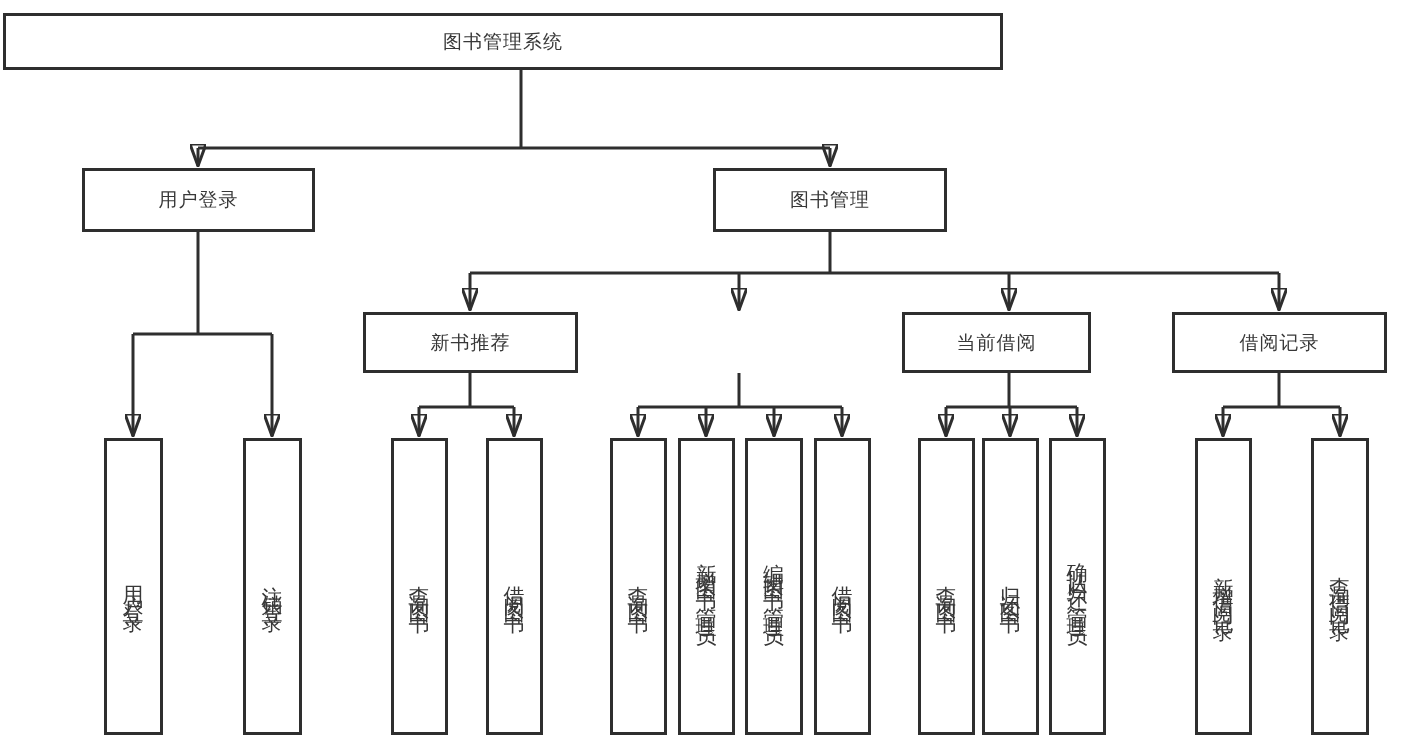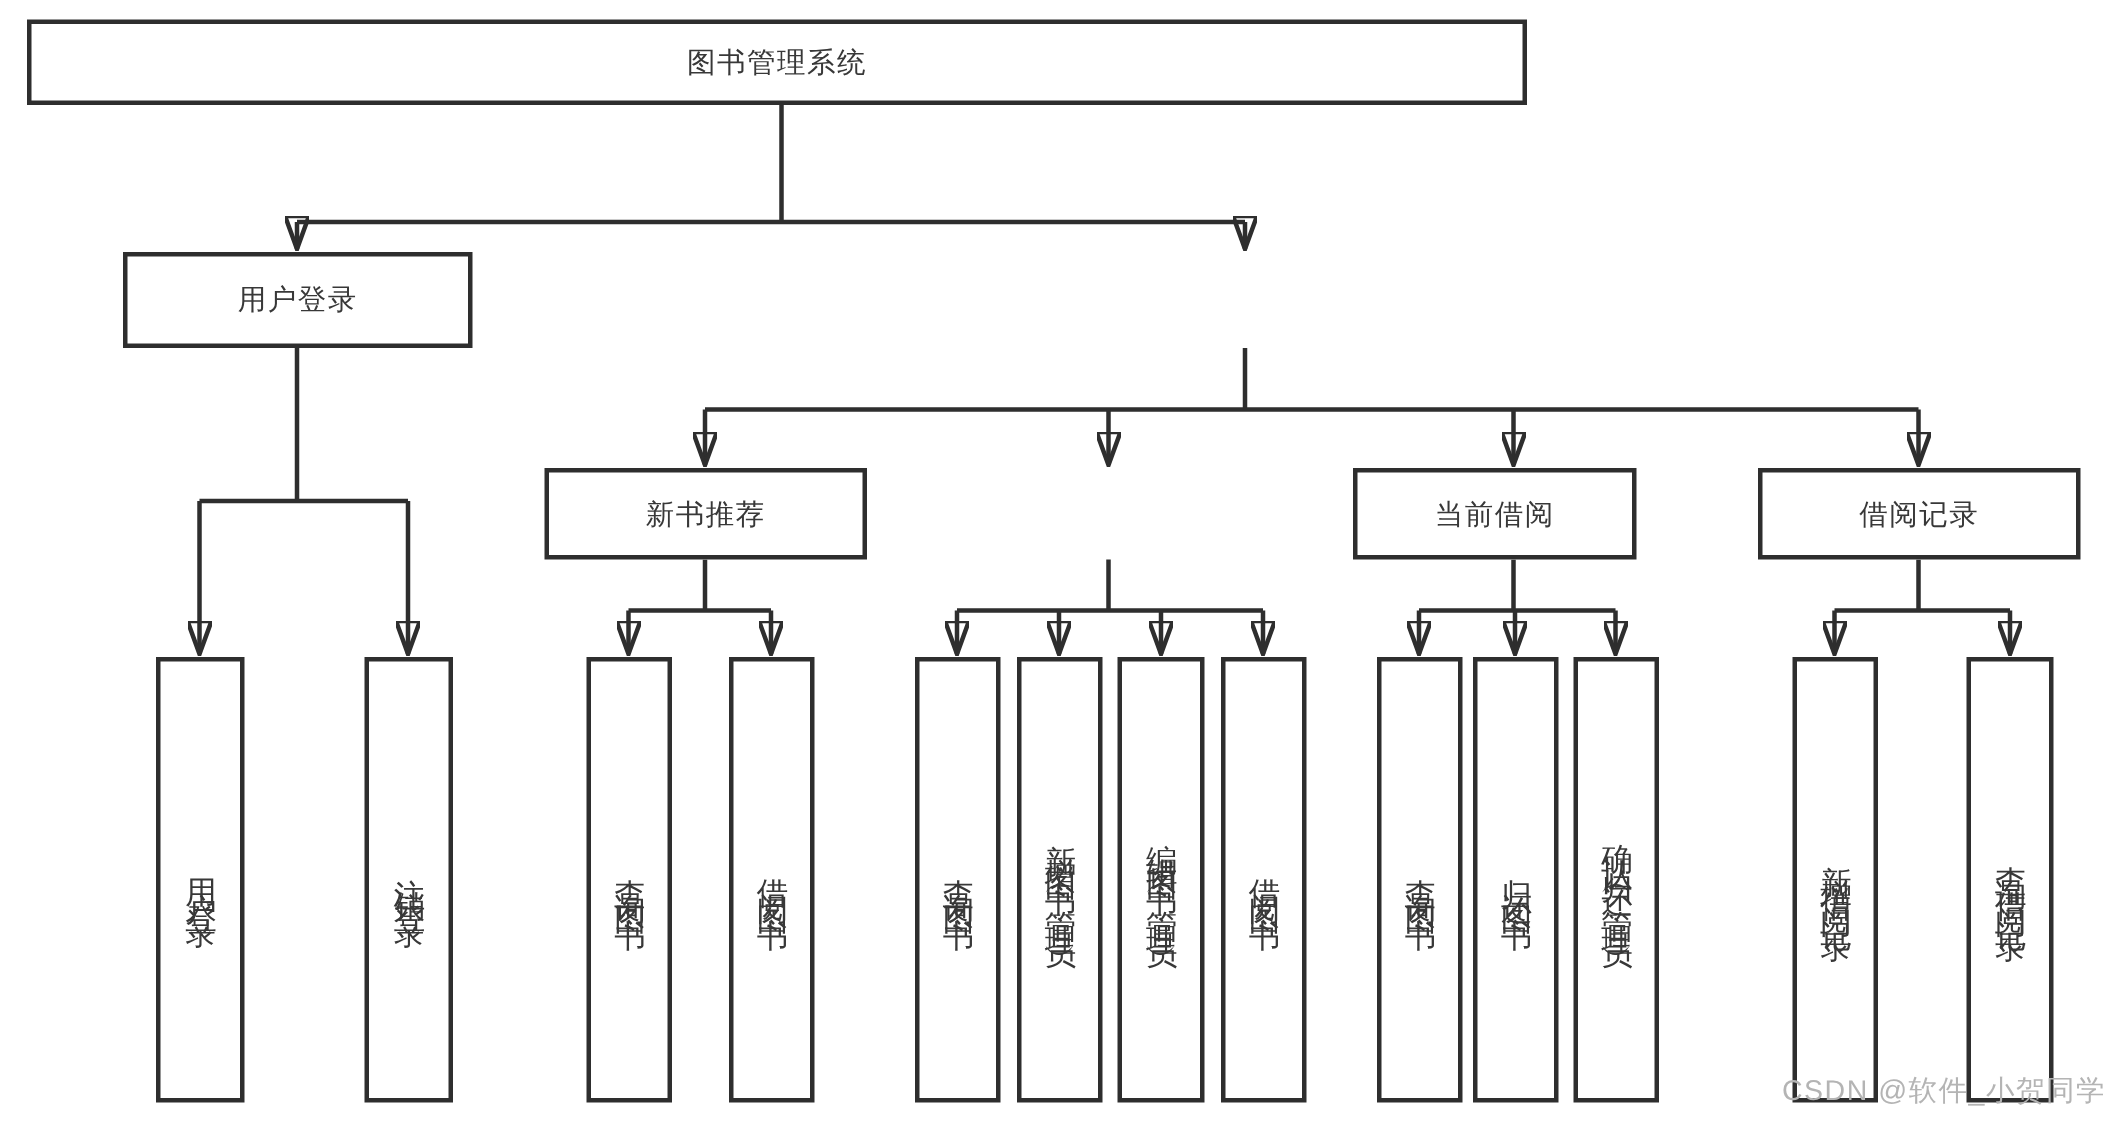--- a/index.html
+++ b/index.html
@@ -79,26 +79,29 @@
     <path d="M1009,373 V407 M946,407 H1077"></path>
     <line x1="946" y1="407" x2="946" y2="436" marker-end="url(#ah)"></line>
     <line x1="1010" y1="407" x2="1010" y2="436" marker-end="url(#ah)"></line>
     <line x1="1077" y1="407" x2="1077" y2="436" marker-end="url(#ah)"></line>
 
     <path d="M1279,373 V407 M1223,407 H1340"></path>
     <line x1="1223" y1="407" x2="1223" y2="436" marker-end="url(#ah)"></line>
     <line x1="1340" y1="407" x2="1340" y2="436" marker-end="url(#ah)"></line>
   </svg>
 
-  <div class="node" style="left:18px;top:13px;width:1000px;height:57px">
+  <div class="node" style="left:3px;top:13px;width:1000px;height:57px">
     <span>图书管理系统</span>
   </div>
 
   <div class="node" style="left:82px;top:168px;width:233px;height:64px">
     <span>用户登录</span>
+  </div>
+  <div class="node" style="left:713px;top:168px;width:234px;height:64px">
+    <span>图书管理</span>
   </div>
 
   <div class="node" style="left:363px;top:312px;width:215px;height:61px">
     <span>新书推荐</span>
   </div>
   <div class="node" style="left:902px;top:312px;width:189px;height:61px">
     <span>当前借阅</span>
   </div>
   <div class="node" style="left:1172px;top:312px;width:215px;height:61px">
     <span>借阅记录</span>
@@ -141,15 +144,14 @@
     <span class="vtext">确认归还（管理员）</span>
   </div>
 
   <div class="node leaf" style="left:1195px;top:438px;width:57px;height:297px">
     <span class="vtext">新增借阅记录</span>
   </div>
   <div class="node leaf" style="left:1311px;top:438px;width:58px;height:297px">
     <span class="vtext">查询借阅记录</span>
   </div>
 
-  <div class="watermark">CSDN @软件_小贺同学</div>
 
 </div>
 
 </body></html>

